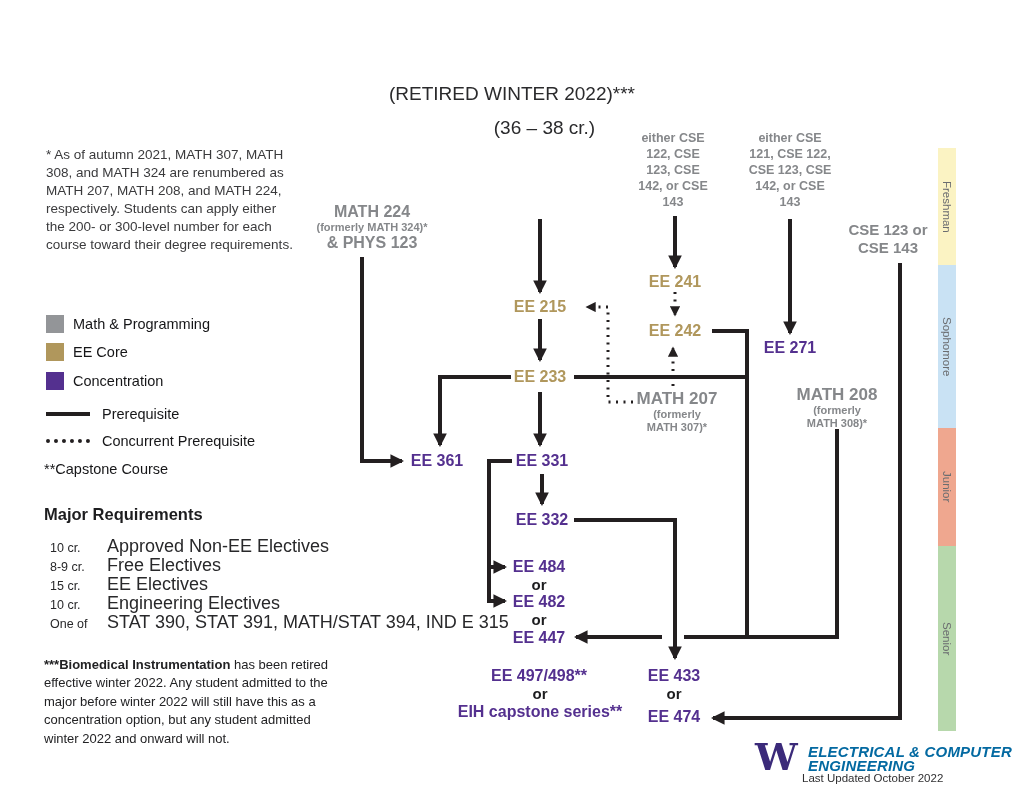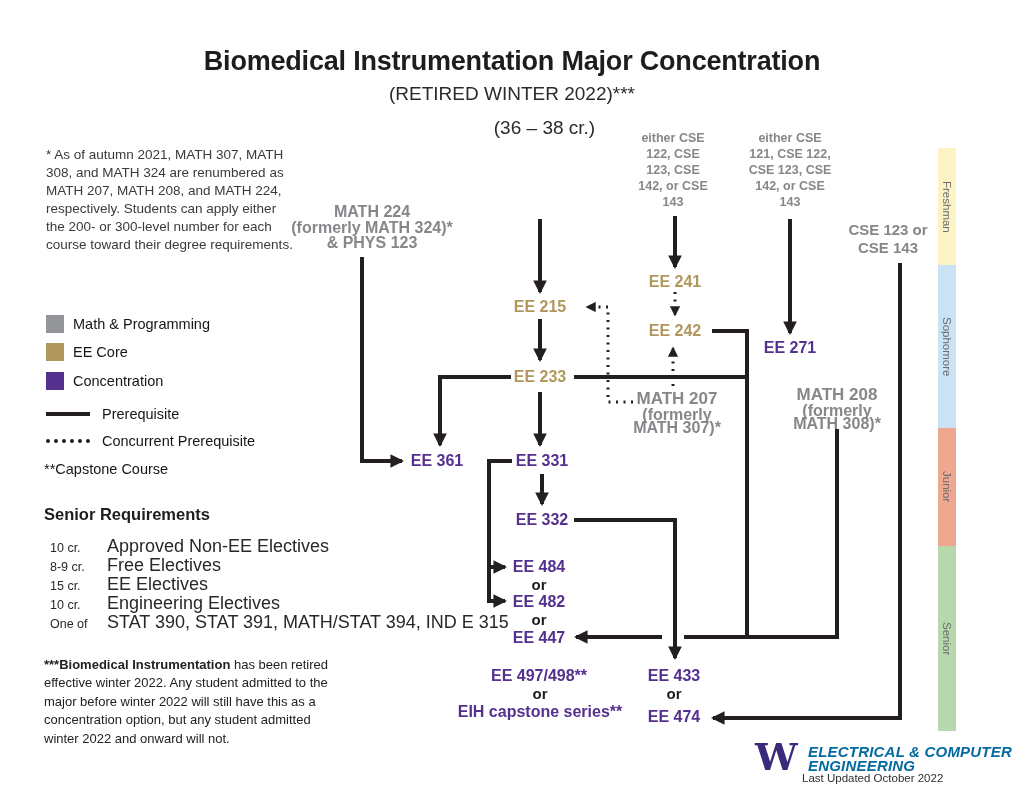--- a/index.html
+++ b/index.html
@@ -40,21 +40,21 @@
   .node { position:absolute; transform:translateX(-50%); text-align:center;
           font-weight:bold; white-space:nowrap; }
   .gray   { color:#85878a; }
   .tan    { color:#b0975c; }
   .purple { color:#54308f; }
   .or     { color:#1d1d1f; font-size:15px; line-height:15px; }
   .n16 { font-size:16px; line-height:18px; }
   .n15 { font-size:15px; line-height:18px; }
   .n17 { font-size:17px; line-height:19px; }
   .n12 { font-size:12.5px; line-height:16px; }
-  .sub { font-size:16px; line-height:13px; }
+  .sub { font-size:11px; line-height:13px; }
 
   svg.connectors { position:absolute; left:0; top:0; pointer-events:none; }
   svg.connectors path { fill:none; stroke:#231f20; }
   .edge  { stroke-width:4; }
   .dedge { stroke-width:3; stroke-dasharray:2 5.5; }
 
   
   .band { position:absolute; left:938px; width:18px; display:flex;
           align-items:center; justify-content:center; }
   .band span { writing-mode:vertical-rl; font-size:11.5px; color:#6b6d70; }
@@ -64,21 +64,20 @@
              font-weight:bold; font-size:38px; line-height:40px; color:#3b2a7a; }
   .org     { position:absolute; left:808px; font-size:15px; font-weight:bold;
              color:#0369a1; letter-spacing:0.2px; line-height:14px;font-style:italic; }
   .updated { position:absolute; left:802px; top:772px; font-size:11.5px; color:#2f2f31; }
 </style>
 </head>
 <body>
 
 <div class="page">
 
-  <div class="title">Biomedical Instrumentation Major Concentration</div>
   <div class="subtitle">(RETIRED WINTER 2022)***</div>
   <div class="credits">(36 – 38 cr.)</div>
 
   <div class="note-renumber">* As of autumn 2021, MATH 307, MATH 308, and MATH 324 are renumbered as MATH 207, MATH 208, and MATH 224, respectively. Students can apply either the 200- or 300-level number for each course toward their degree requirements.</div>
 
   <div class="lg-row" style="top:314px">
     <span class="swatch" style="background: rgb(147, 149, 152);"></span><span class="lg-label">Math &amp; Programming</span>
   </div>
   <div class="lg-row" style="top:342px">
     <span class="swatch" style="background: rgb(176, 151, 92);"></span><span class="lg-label">EE Core</span>
@@ -87,21 +86,21 @@
     <span class="swatch" style="background: rgb(84, 48, 143);"></span><span class="lg-label">Concentration</span>
   </div>
   <div class="lg-row" style="top:404px">
     <span class="line-sample solid"></span><span class="ls-label">Prerequisite</span>
   </div>
   <div class="lg-row" style="top:431px">
     <span class="line-sample dotted"></span><span class="ls-label">Concurrent Prerequisite</span>
   </div>
   <div class="capstone-note">**Capstone Course</div>
 
-  <div class="req-heading">Senior Requirements</div>
+  <div class="req-heading">Major Requirements</div>
   <div class="req-row" style="top:536px">
     <span class="req-cr">10 cr.</span><span class="req-desc">Approved Non-EE Electives</span>
   </div>
   <div class="req-row" style="top:555px">
     <span class="req-cr">8-9 cr.</span><span class="req-desc">Free Electives</span>
   </div>
   <div class="req-row" style="top:574px">
     <span class="req-cr">15 cr.</span><span class="req-desc">EE Electives</span>
   </div>
   <div class="req-row" style="top:593px">

